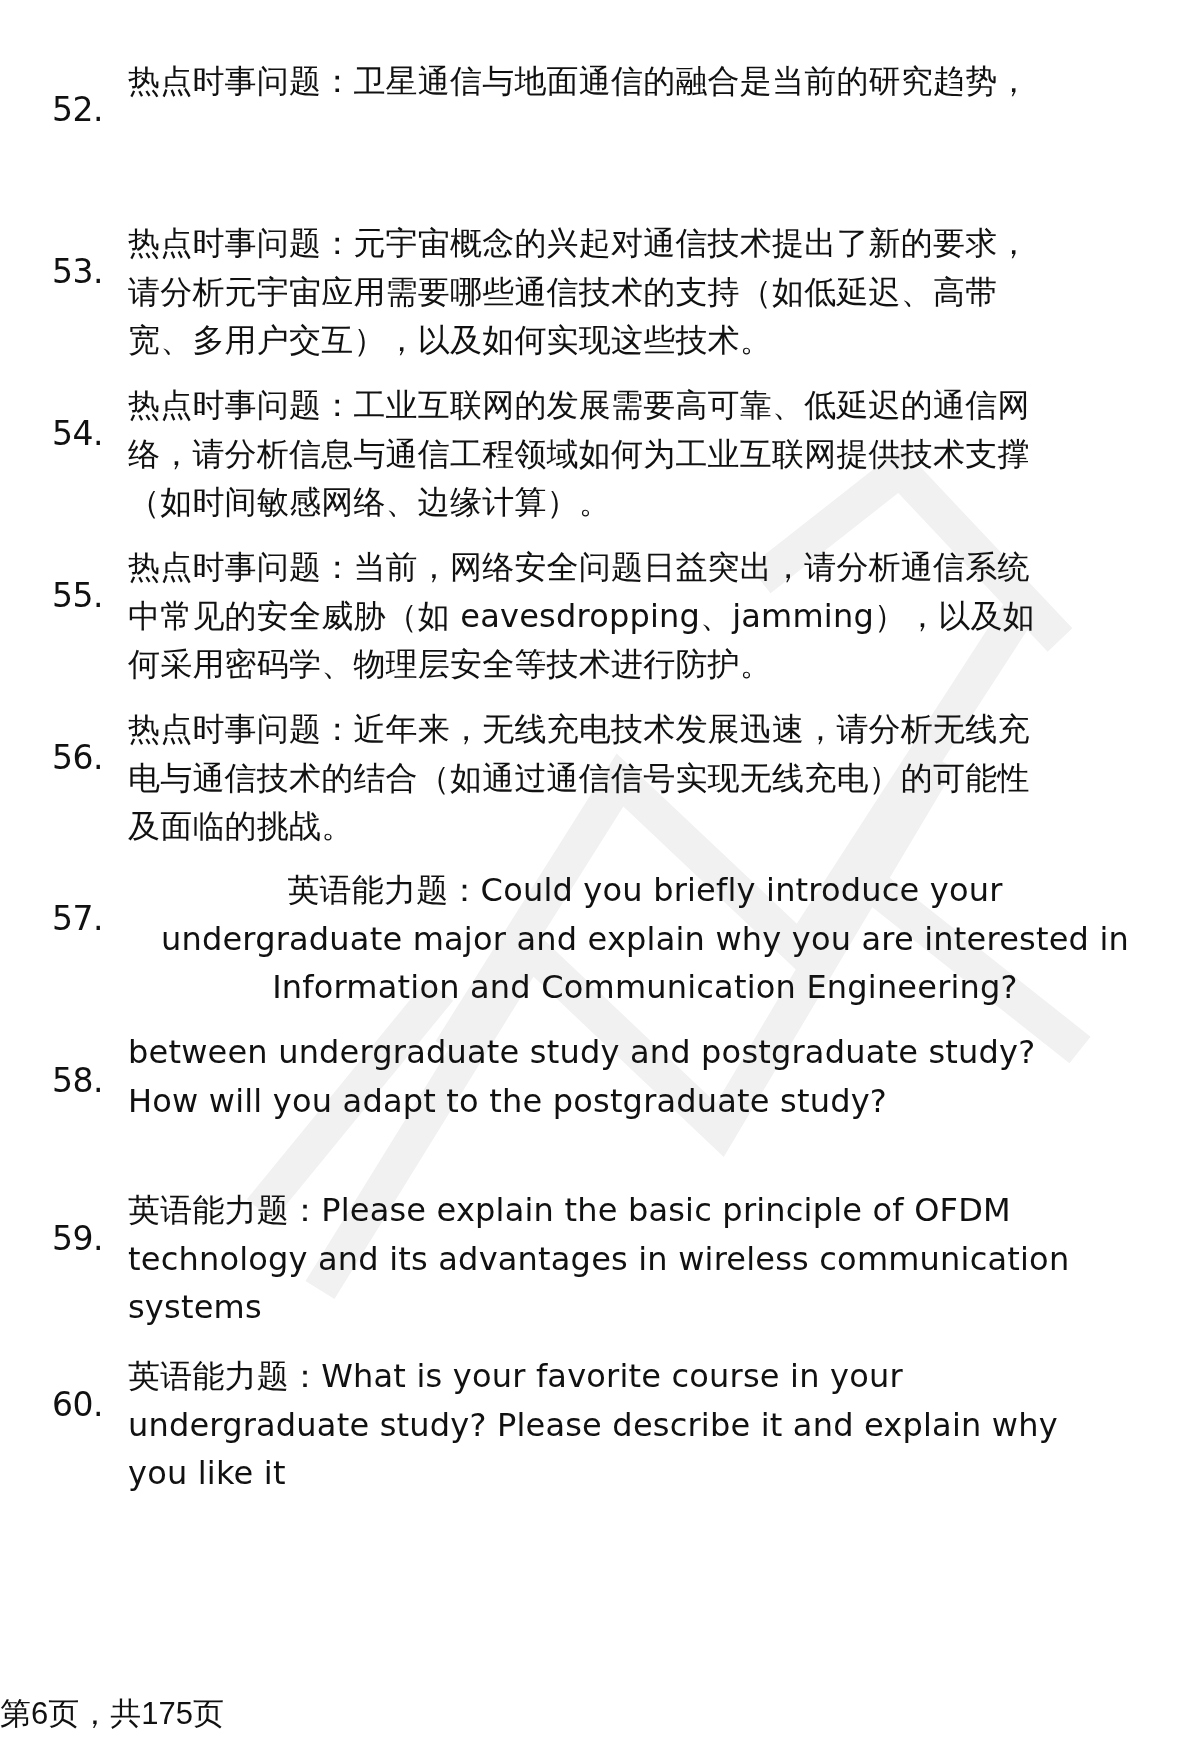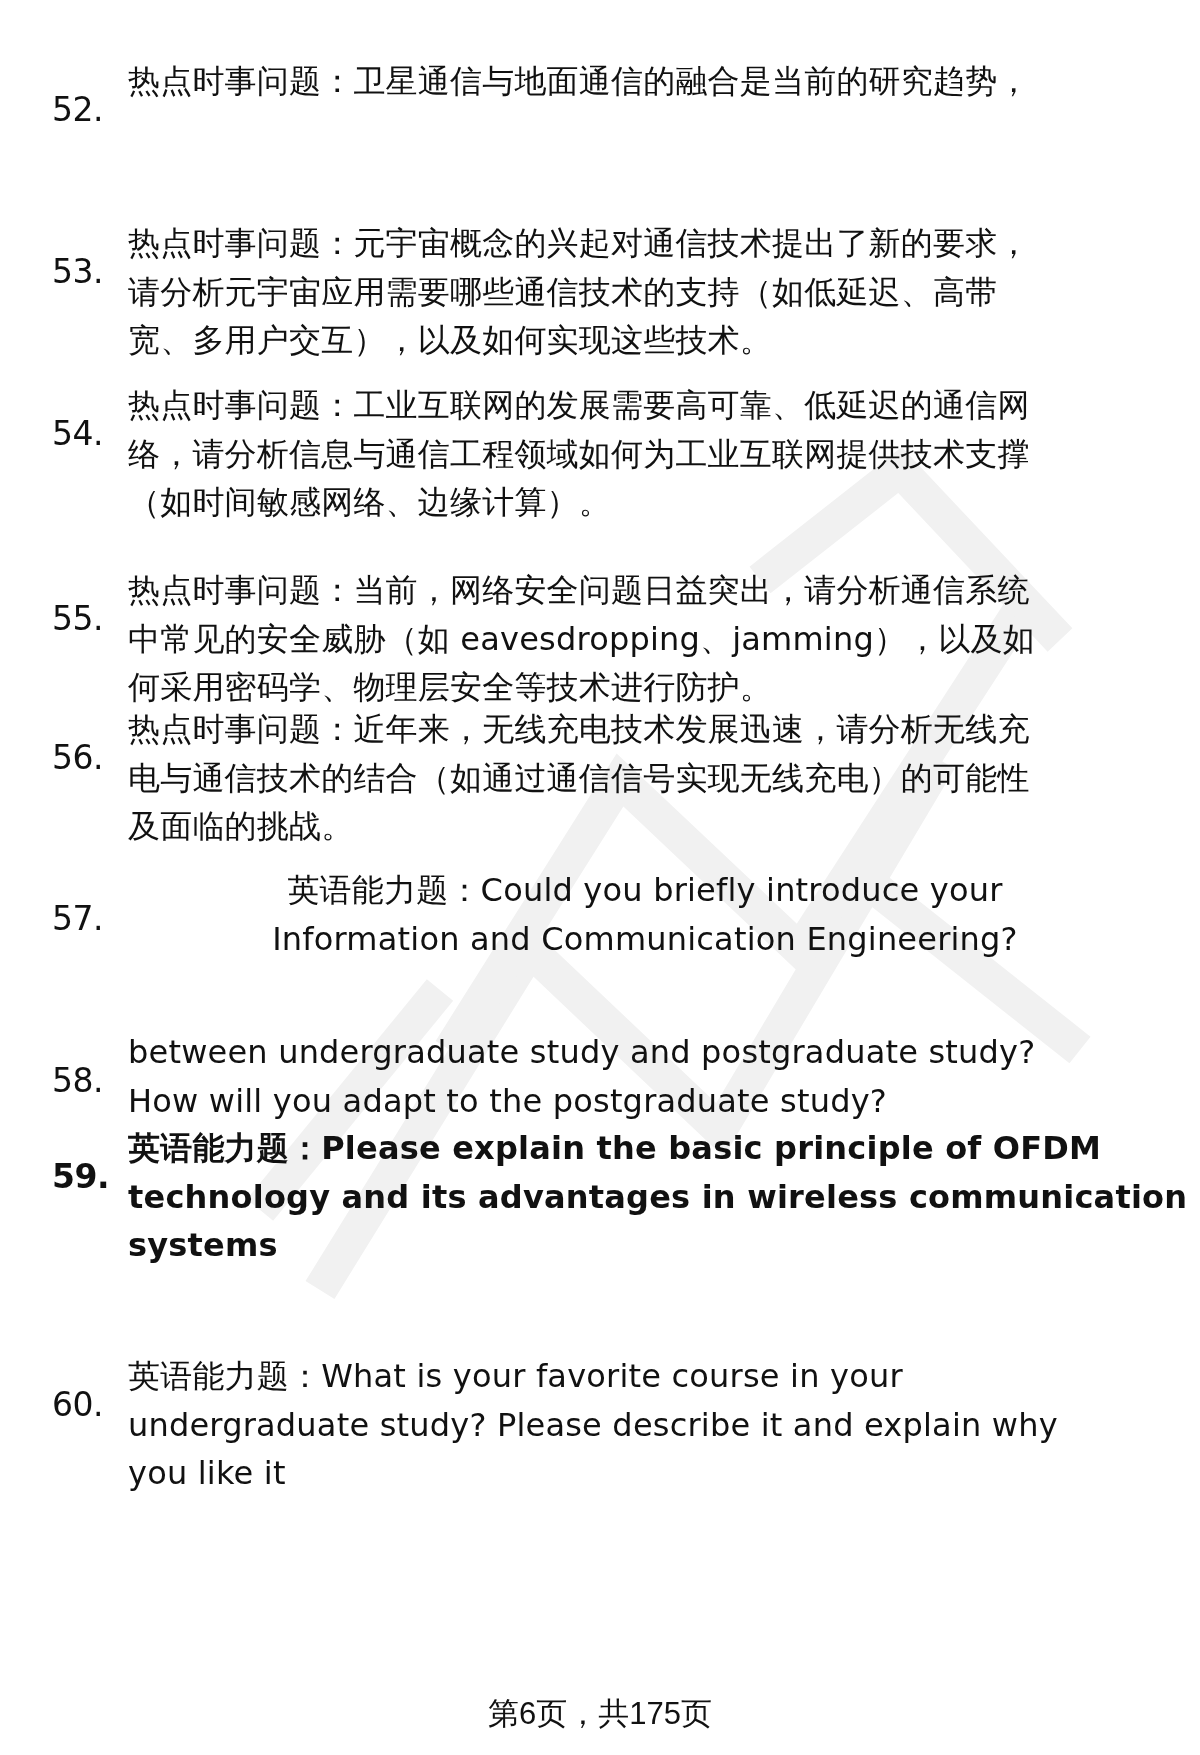--- a/index.html
+++ b/index.html
@@ -55,21 +55,21 @@
     }
     .q-text .line {
       display: block;
       white-space: nowrap;
     }
     .footer {
       position: absolute;
       left: 0;
       width: 1200px;
       top: 1694px;
-      text-align: center;
+      text-align: left;
       font-family: "Liberation Sans", sans-serif;
       font-size: 31px;
       line-height: 40px;
     }
   </style>
 </head>
 <body>
 
 <svg class="watermark" viewBox="0 0 900 900" xmlns="http://www.w3.org/2000/svg">
   <g fill="none" stroke="#f1f1f1" stroke-width="34" stroke-linejoin="miter">
@@ -101,21 +101,21 @@
 
   <div class="question" style="top:381px;">
     <span class="q-num">54.</span>
     <div class="q-text">
       <span class="line">热点时事问题：工业互联网的发展需要高可靠、低延迟的通信网</span>
       <span class="line">络，请分析信息与通信工程领域如何为工业互联网提供技术支撑</span>
       <span class="line">（如时间敏感网络、边缘计算）。</span>
     </div>
   </div>
 
-  <div class="question" style="top:566px;">
+  <div class="question" style="top:543px;">
     <span class="q-num">55.</span>
     <div class="q-text">
       <span class="line">热点时事问题：当前，网络安全问题日益突出，请分析通信系统</span>
       <span class="line">中常见的安全威胁（如 eavesdropping、jamming），以及如</span>
       <span class="line">何采用密码学、物理层安全等技术进行防护。</span>
     </div>
   </div>
 
   <div class="question" style="top:705px;">
     <span class="q-num">56.</span>
@@ -123,33 +123,34 @@
       <span class="line">热点时事问题：近年来，无线充电技术发展迅速，请分析无线充</span>
       <span class="line">电与通信技术的结合（如通过通信信号实现无线充电）的可能性</span>
       <span class="line">及面临的挑战。</span>
     </div>
   </div>
 
   <div class="question" style="top:866px;text-align:center;">
     <span class="q-num">57.</span>
     <div class="q-text">
       <span class="line">英语能力题：Could you briefly introduce your</span>
+      <span class="line">undergraduate major and explain why you are interested in</span>
       <span class="line">Information and Communication Engineering?</span>
     </div>
   </div>
 
   <div class="question" style="top:1028px;">
     <span class="q-num">58.</span>
     <div class="q-text">
       <span class="line">between undergraduate study and postgraduate study?</span>
       <span class="line">How will you adapt to the postgraduate study?</span>
     </div>
   </div>
 
-  <div class="question" style="top:1124px;font-weight:bold;">
+  <div class="question" style="top:1186px;">
     <span class="q-num">59.</span>
     <div class="q-text">
       <span class="line">英语能力题：Please explain the basic principle of OFDM</span>
       <span class="line">technology and its advantages in wireless communication</span>
       <span class="line">systems</span>
     </div>
   </div>
 
   <div class="question" style="top:1352px;">
     <span class="q-num">60.</span>

